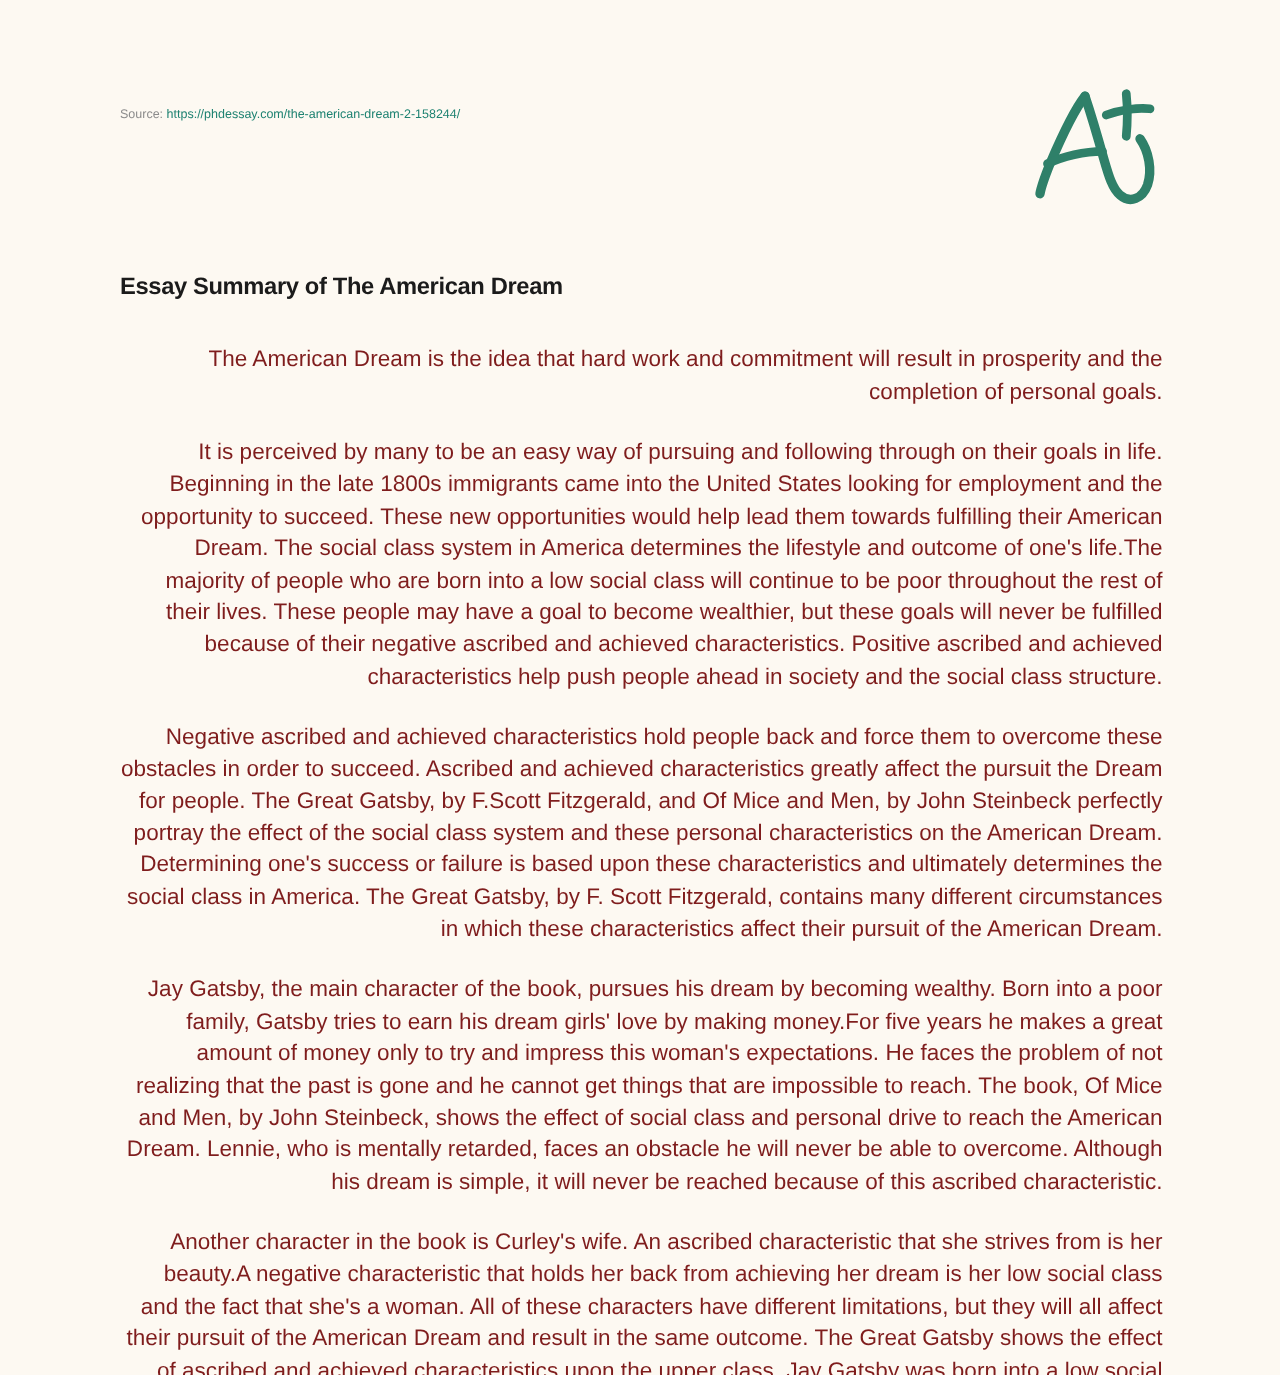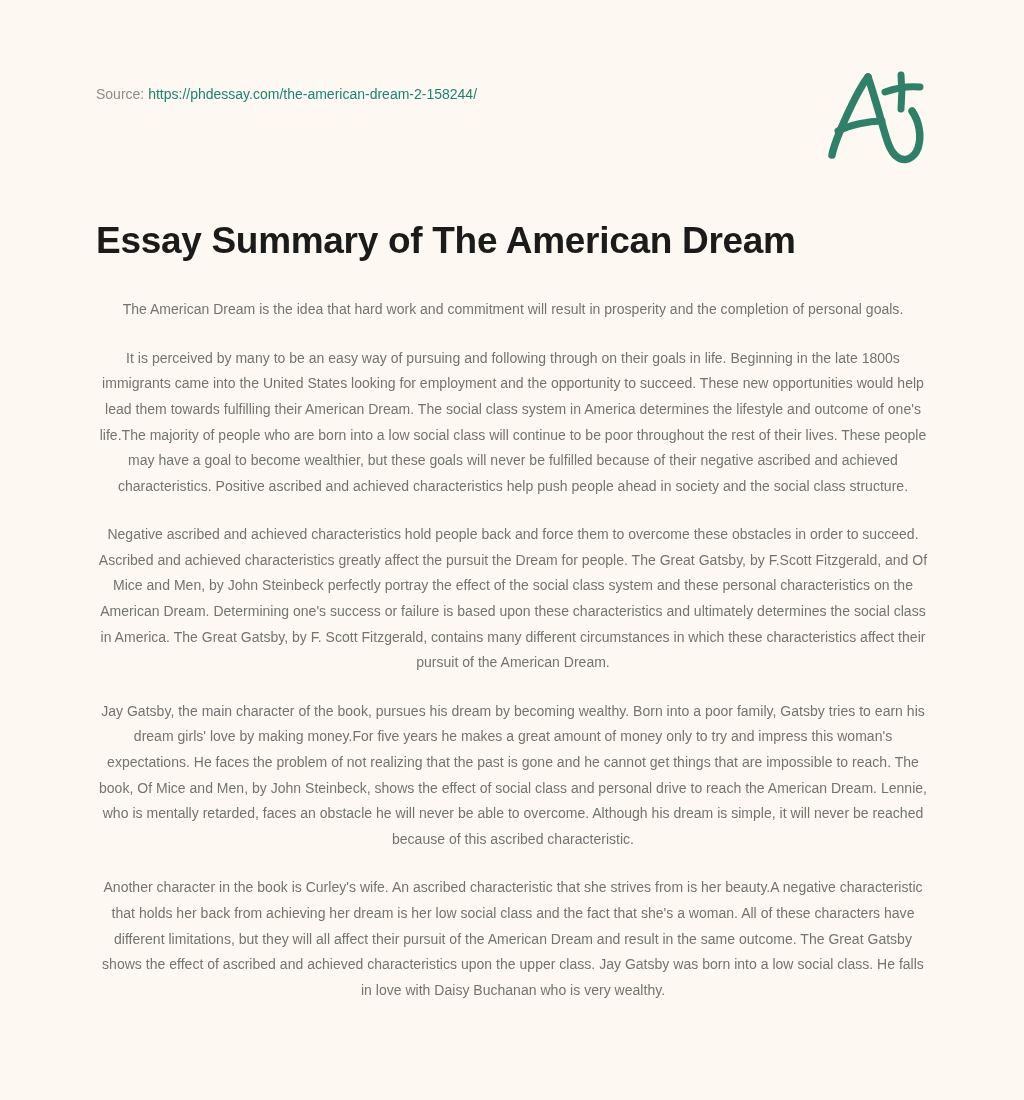--- a/index.html
+++ b/index.html
@@ -38,21 +38,21 @@
   .brand-title {
     font-size: 25px;
     font-weight: bold;
     color: #2e2e2e;
     letter-spacing: -0.2px;
     line-height: 1.1;
     margin: 0;
   }
   .source-line {
     margin-top: 16px;
-    font-size: 14px;
+    font-size: 10px;
     line-height: 1.2;
     white-space: nowrap;
   }
   .source-label {
     color: #8c8c8c;
   }
   .source-url {
     color: #1e8271;
     text-decoration: none;
   }
@@ -72,32 +72,32 @@
 
   
   .article {
     position: absolute;
     left: 96px;
     top: 218px;
     width: 834px;
   }
   .article-title {
     margin: 0 0 34px 0;
-    font-size: 37px;
+    font-size: 19px;
     font-weight: bold;
     color: #1b1b1b;
     letter-spacing: -0.3px;
     line-height: 1.22;
   }
   .para {
     margin: 0 0 23px 0;
-    font-size: 14px;
+    font-size: 18px;
     line-height: 25.6px;
-    color: #737373;
-    text-align: center;
+    color: #7f1d1d;
+    text-align: right;
     letter-spacing: 0.02px;
   }
   .para:last-child {
     margin-bottom: 0;
   }
 </style>
 </head>
 <body>
 
 <div class="page">

